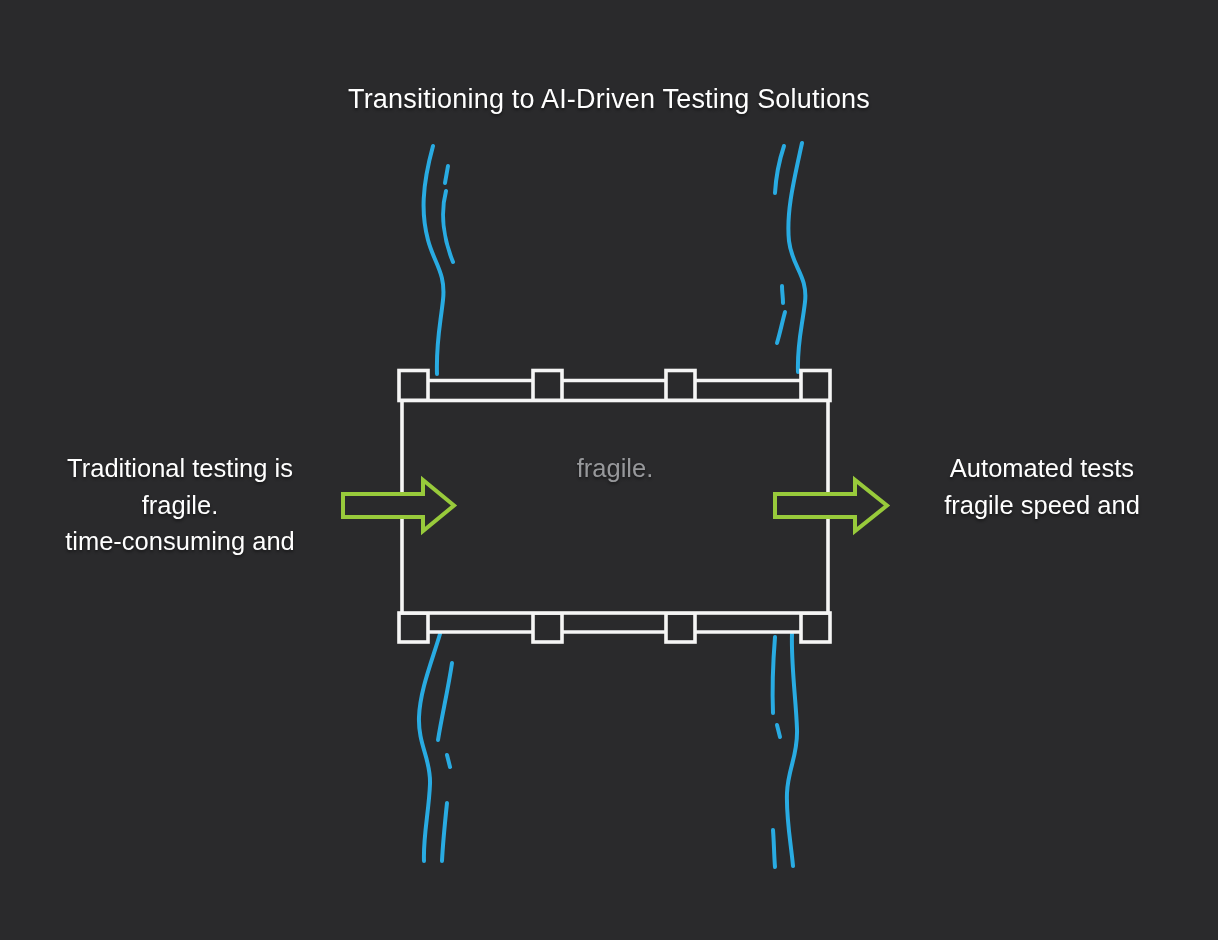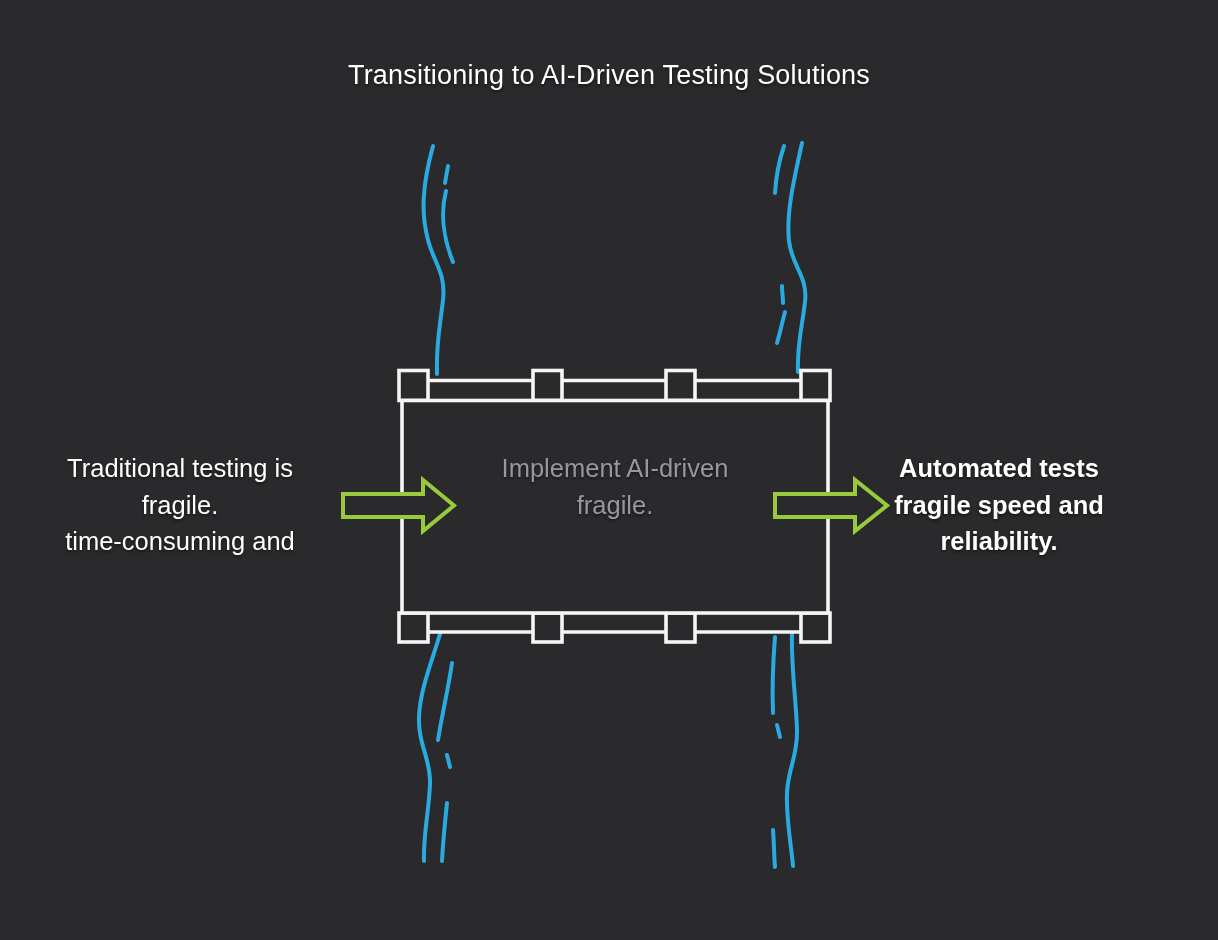--- a/index.html
+++ b/index.html
@@ -17,35 +17,35 @@
     background:var(--background);
     overflow:hidden;
     font-family:"Liberation Sans","DejaVu Sans",sans-serif;
   }
   .art{position:absolute;left:0;top:0;width:1218px;height:940px;}
   .stream path{fill:none;stroke:var(--accent-blue);stroke-width:4;stroke-linecap:round;}
   .machine .rail{stroke:var(--stroke);stroke-width:3.6;}
   .machine rect{fill:var(--background);stroke:var(--stroke);stroke-width:3.6;}
   .arrow path{fill:var(--background);stroke:var(--accent-green);stroke-width:4;stroke-linejoin:miter;}
   .title{
-    position:absolute;left:0;right:0;top:60px;
+    position:absolute;left:0;right:0;top:84px;
     text-align:center;
     font-size:27px;font-weight:500;letter-spacing:.2px;
     color:var(--text-white);
     text-shadow:0 2px 3px rgba(0,0,0,.45);
   }
   .note{
     position:absolute;top:450px;
     text-align:center;
     font-size:25.5px;line-height:36.5px;font-weight:500;
     color:var(--text-white);
     text-shadow:0 2px 3px rgba(0,0,0,.45);
   }
   .note.left{left:15px;width:330px;}
-  .note.right{left:834px;width:330px;font-weight:bold;}
+  .note.right{left:877px;width:330px;}
   .box-label{
     position:absolute;left:430px;top:450px;width:370px;
     text-align:center;
     font-size:25.5px;line-height:36.5px;font-weight:500;
     color:var(--text-gray);
     text-shadow:0 2px 3px rgba(0,0,0,.45);
   }
 </style>
 </head>
 <body>
@@ -105,23 +105,21 @@
 
   <div class="title">Transitioning to AI-Driven Testing Solutions</div>
 
   <div class="note left">
     <div>Traditional testing is</div>
     <div>fragile.</div>
     <div>time-consuming and</div>
   </div>
 
   <div class="box-label">
-    <div>Implement AI-driven</div>
     <div>fragile.</div>
   </div>
 
   <div class="note right">
     <div>Automated tests</div>
     <div>fragile speed and</div>
-    <div>reliability.</div>
   </div>
 
 </div>
 
 </body></html>

